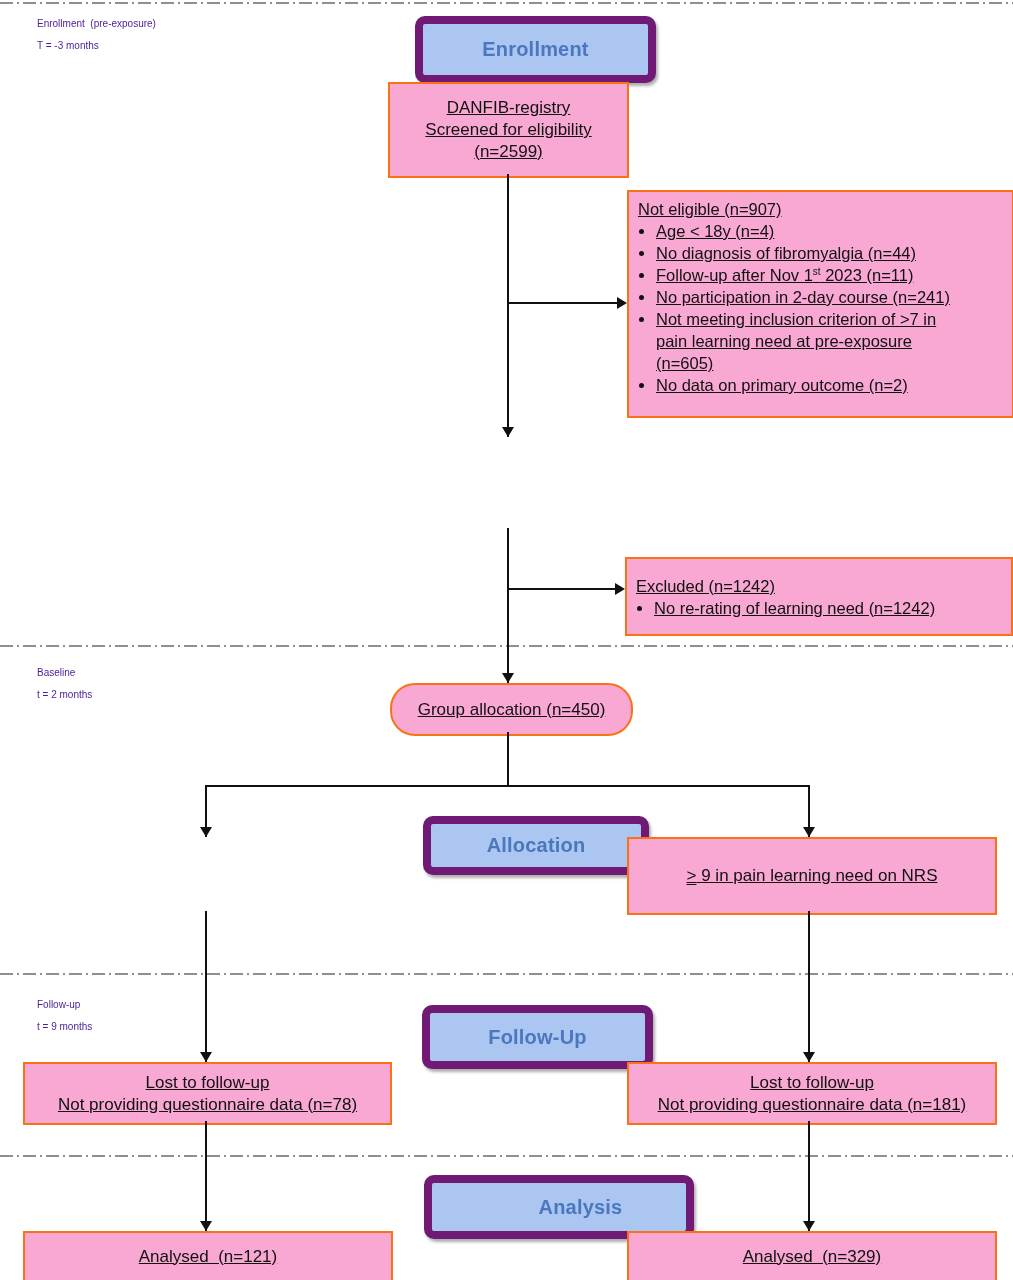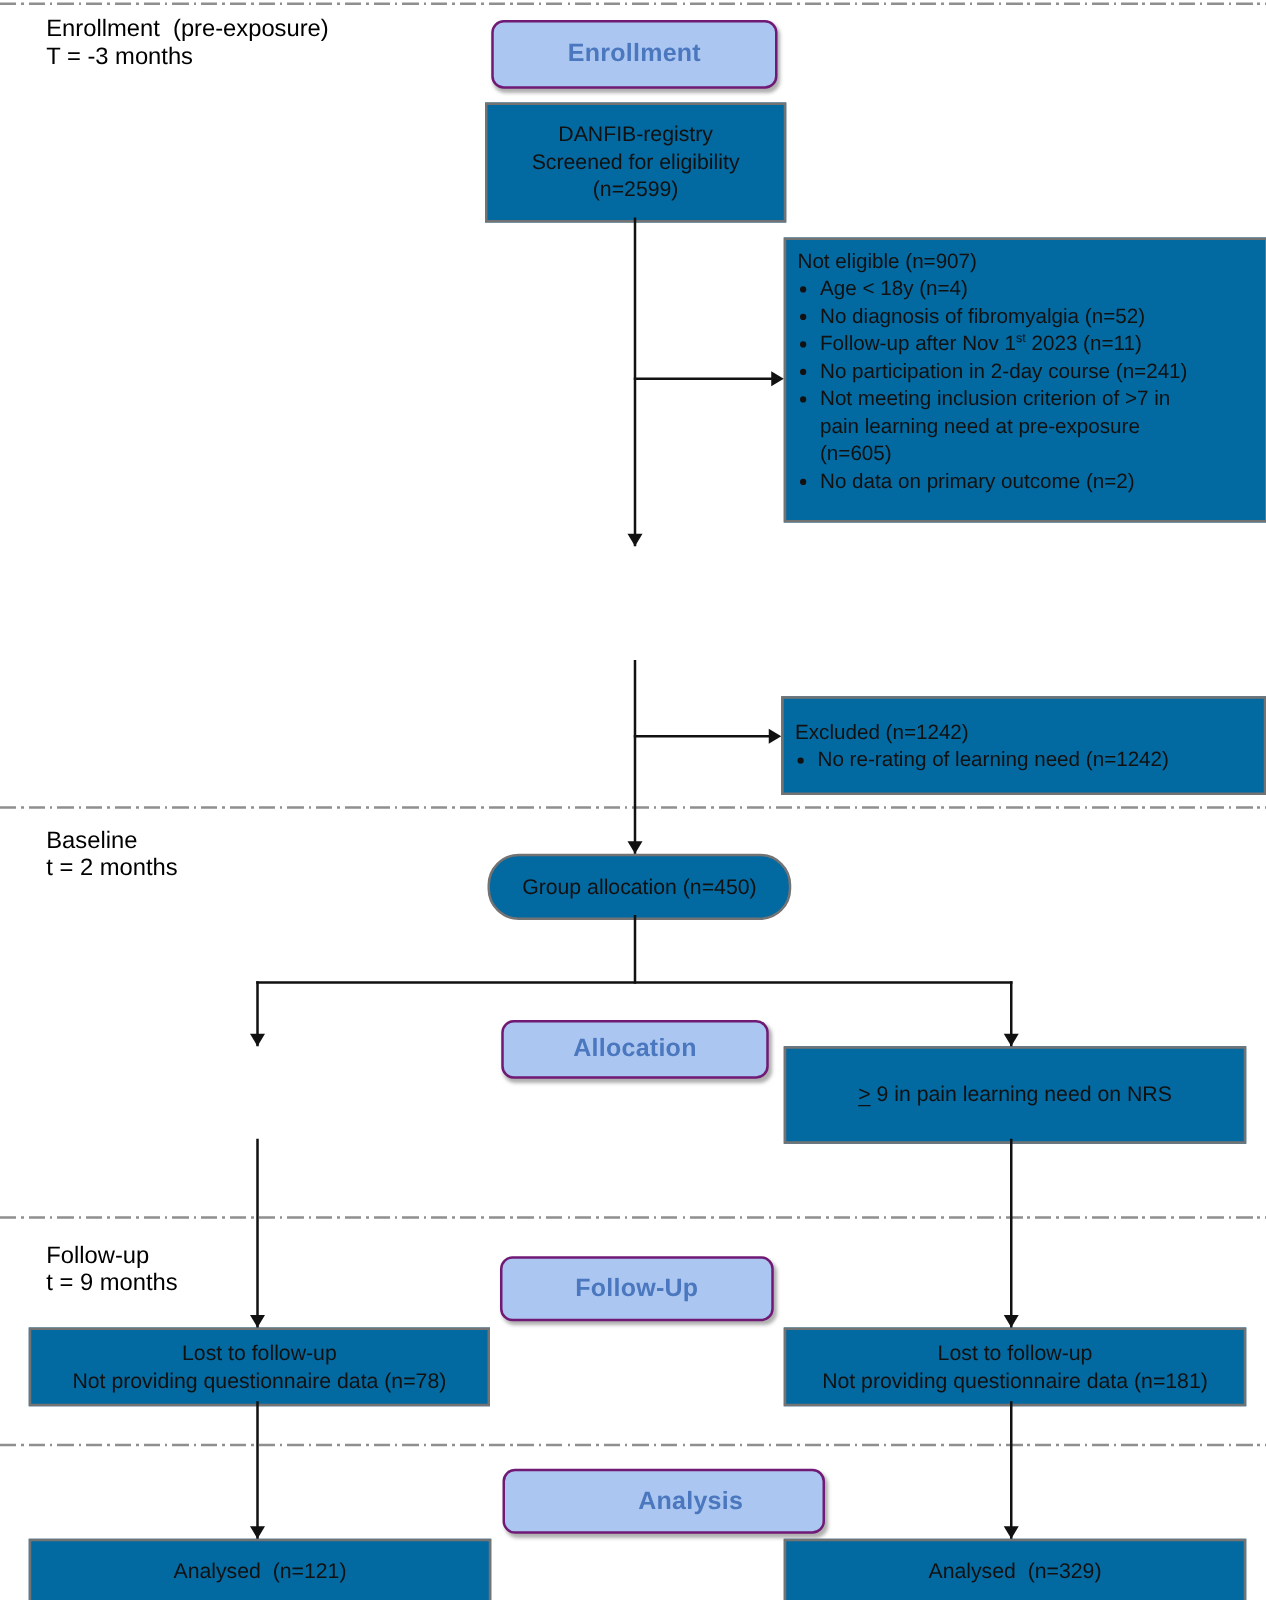--- a/index.html
+++ b/index.html
@@ -6,32 +6,32 @@
   .canvas{
     position:relative;width:1013px;height:1280px;background:#ffffff;
     font-family:"Liberation Sans","DejaVu Sans",sans-serif;color:#111;
     overflow:hidden;
   }
   .sep{
     position:absolute;left:0;width:1013px;height:2px;
     background:repeating-linear-gradient(90deg,#8f8f8f 0 13px,transparent 13px 17px,#8f8f8f 17px 19px,transparent 19px 23px);
   }
   .stage-label{
-    position:absolute;font-size:19px;line-height:22px;white-space:pre-wrap;color:#000000;
+    position:absolute;font-size:10px;line-height:22px;white-space:pre-wrap;color:#4c1d95;
   }
   .phase{
     position:absolute;display:flex;align-items:center;justify-content:center;
-    background:#abc6f0;border:2px solid #701a75;border-radius:10px;
+    background:#abc6f0;border:8px solid #701a75;border-radius:10px;
     box-shadow:2px 3px 3px rgba(110,110,110,0.55);
-    font-size:20px;font-weight:bold;color:#4a77be;letter-spacing:0.2px;
+    font-size:20px;font-weight:bold;color:#4a77be;letter-spacing:0.2px;margin-left:22px;
   }
   .fbox{
-    position:absolute;background:#0369a1;border:2px solid #737373;
+    position:absolute;background:#f9a8d4;border:2px solid #f97316;
     display:flex;flex-direction:column;align-items:center;justify-content:center;
-    font-size:17px;line-height:22px;text-align:center;
+    font-size:17px;line-height:22px;text-align:center;text-decoration:underline;
   }
   .fbox .multi{white-space:pre-line;}
   .fbox.left-align{align-items:flex-start;justify-content:flex-start;text-align:left;padding:6px 8px 6px 9px;font-size:16.5px;}
   .fbox.left-align .title{white-space:pre-line;}
   ul.bullets{margin:0;padding-left:18px;list-style:disc;}
   ul.bullets li{white-space:pre-line;}
   sup{font-size:10px;vertical-align:super;line-height:0;}
   .u{text-decoration:underline;text-underline-offset:3px;}
   .line{position:absolute;background:#111;}
   .ah-d{position:absolute;width:0;height:0;border-left:6px solid transparent;border-right:6px solid transparent;border-top:10px solid #111;}
@@ -62,21 +62,21 @@
   <div class="fbox" style="left:388px;top:82px;width:237px;height:92px;">
     <div class="multi">DANFIB-registry
 Screened for eligibility
 (n=2599)</div>
   </div>
 
   <div class="fbox left-align" style="left:627px;top:190px;width:366px;height:212px;">
     <div class="title">Not eligible (n=907)</div>
     <ul class="bullets">
       <li>Age &lt; 18y (n=4)</li>
-      <li>No diagnosis of fibromyalgia (n=52)</li>
+      <li>No diagnosis of fibromyalgia (n=44)</li>
       <li><span>Follow-up after Nov 1</span><sup>st</sup><span> 2023 (n=11)</span></li>
       <li>No participation in 2-day course (n=241)</li>
       <li>Not meeting inclusion criterion of &gt;7 in
 pain learning need at pre-exposure
 (n=605)</li>
       <li>No data on primary outcome (n=2)</li>
     </ul>
   </div>
 
 

